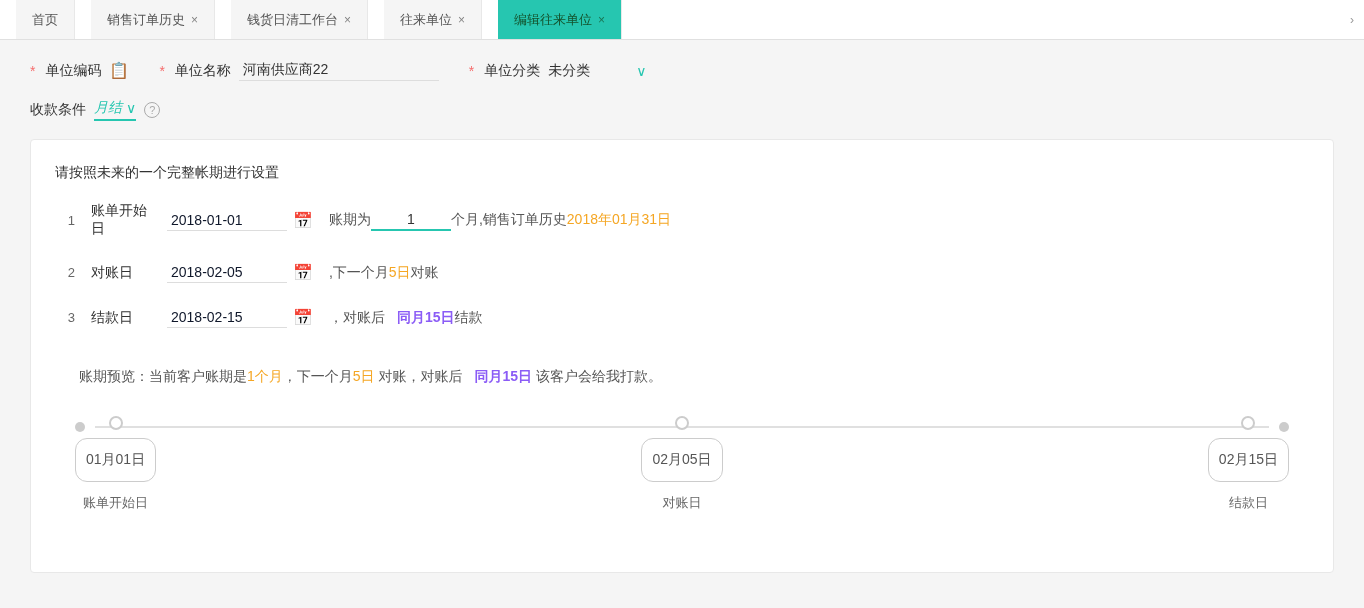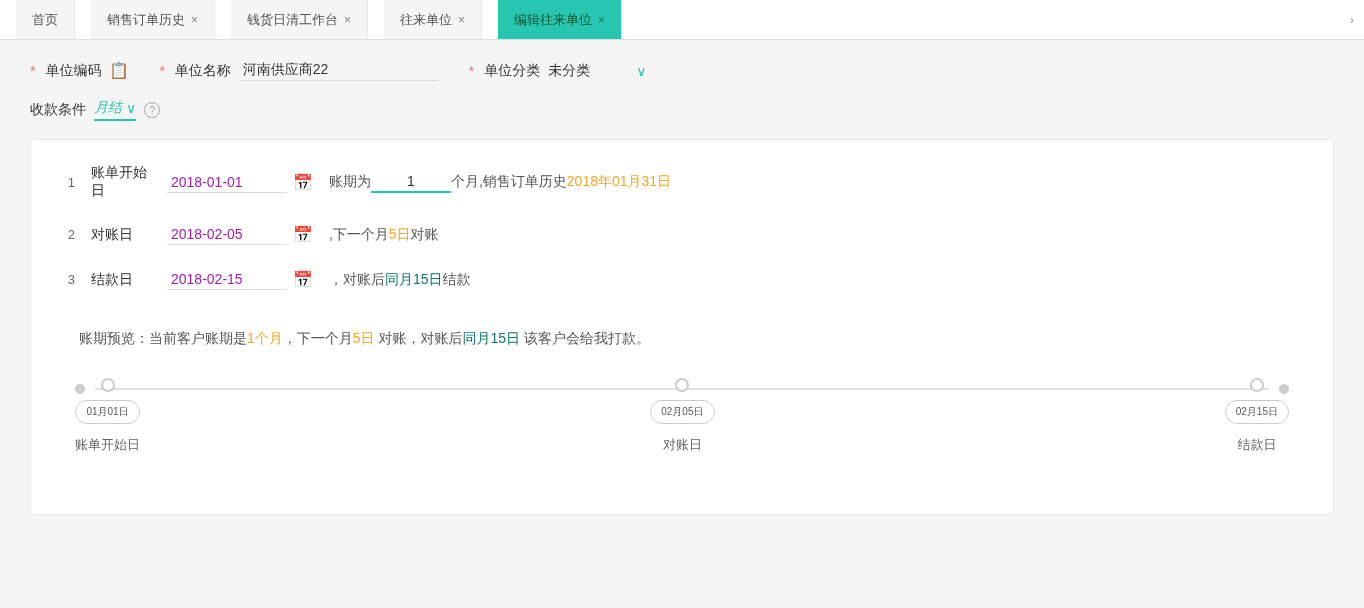--- a/index.html
+++ b/index.html
@@ -196,21 +196,21 @@
       display: flex;
       align-items: center;
       gap: 6px;
     }
     .date-input {
       border: none;
       border-bottom: 1px solid #ddd;
       outline: none;
       padding: 2px 4px;
       font-size: 14px;
-      color: #a21caf;
+      color: #0f172a;
       width: 120px;
       background: transparent;
     }
     .row-desc {
       color: #555;
       font-size: 14px;
       display: flex;
       align-items: center;
       gap: 0;
     }
@@ -223,22 +223,23 @@
       color: #333;
       width: 80px;
       background: transparent;
       text-align: center;
     }
     .highlight-orange {
       color: #f5a623;
       font-weight: 500;
     }
     .highlight-teal {
-      color: #0f766e;
-      font-weight: 400;
+      color: #8b5cf6;
+      font-weight: 700;
+      margin-left: 12px;
     }
 
     
     .preview-section {
       padding: 16px 24px 0;
     }
     .preview-text {
       font-size: 14px;
       color: #555;
       margin-bottom: 20px;
@@ -273,22 +274,22 @@
       width: 14px;
       height: 14px;
       border-radius: 50%;
       border: 2px solid #ccc;
       background: #fff;
     }
     .point-label {
       background: #fff;
       border: 1px solid #ccc;
       border-radius: 12px;
-      padding: 4px 10px;
-      font-size: 10px;
+      padding: 12px 10px;
+      font-size: 14px;
       color: #555;
       white-space: nowrap;
     }
     .point-name {
       font-size: 13px;
       color: #666;
       margin-top: 4px;
     }
     .tl-dot-left {
       position: absolute;
@@ -360,20 +361,21 @@
   <div class="payment-row">
     <span class="field-label">收款条件</span>
     <div class="payment-dropdown">
       <span class="payment-value">月结</span>
       <span class="dropdown-arrow">∨</span>
     </div>
     <span class="help-icon">?</span>
   </div>
 
   <div class="settings-box">
+    <div class="settings-title">请按照未来的一个完整帐期进行设置</div>
 
     <div class="setting-row">
       <span class="row-num">1</span>
       <span class="row-type">账单开始日</span>
       <div class="date-input-wrap">
         <input class="date-input" type="text" value="2018-01-01" style="">
         <span class="calendar-icon">📅</span>
       </div>
       <div class="row-desc">
         <span>账期为</span>

